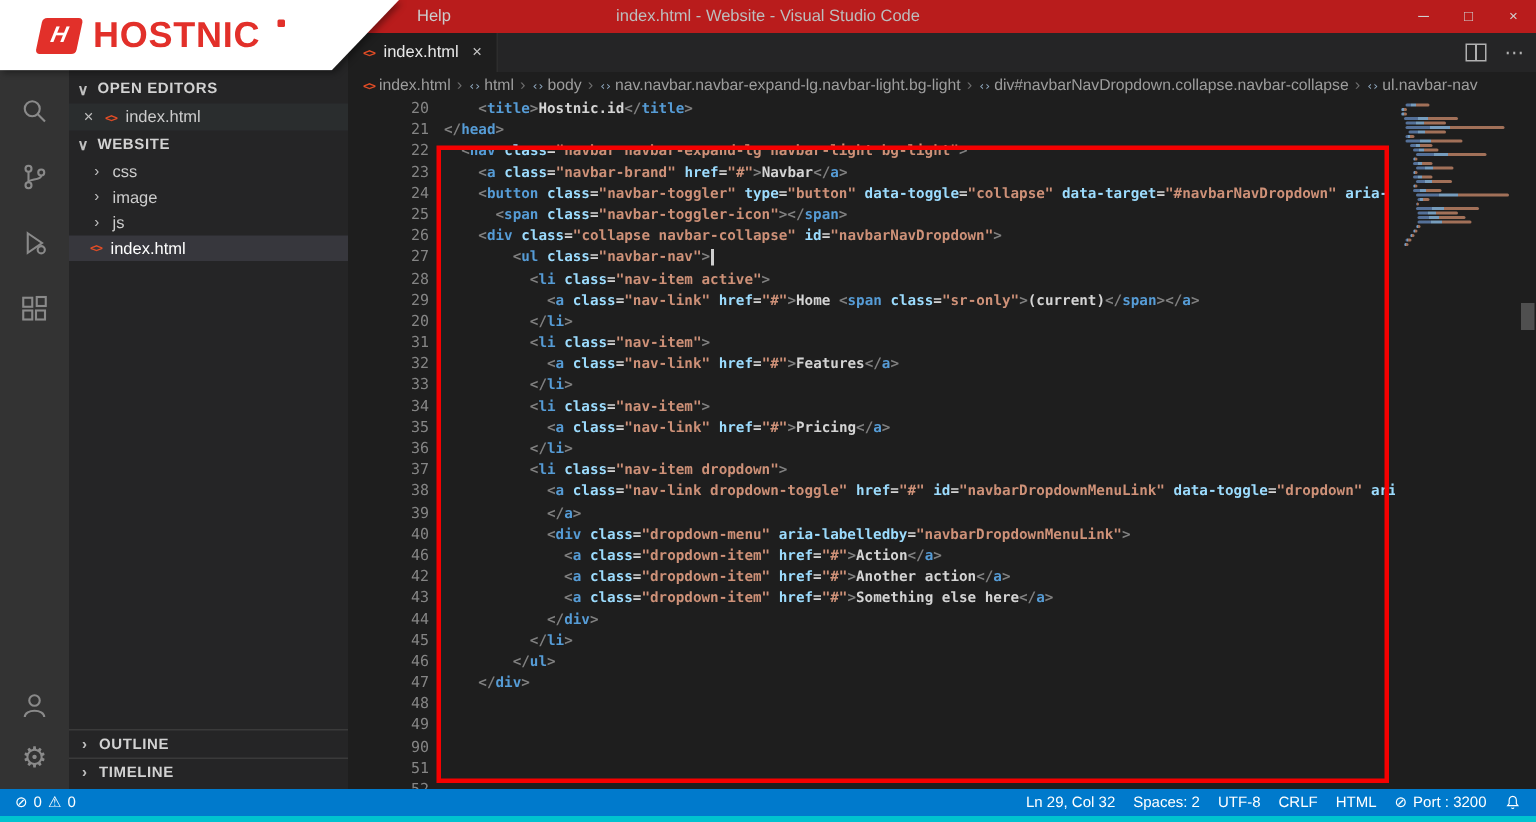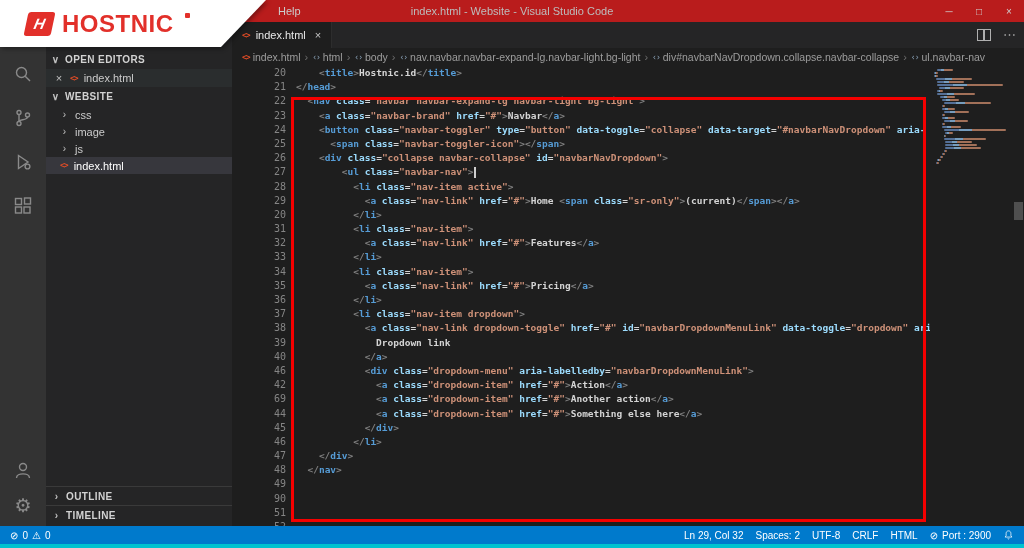--- a/index.html
+++ b/index.html
@@ -258,21 +258,21 @@
         <div class="ln">33</div>
         <div class="ln">34</div>
         <div class="ln">35</div>
         <div class="ln">36</div>
         <div class="ln">37</div>
         <div class="ln">38</div>
         <div class="ln">39</div>
         <div class="ln">40</div>
         <div class="ln">46</div>
         <div class="ln">42</div>
-        <div class="ln">69</div>
+        <div class="ln">43</div>
         <div class="ln">44</div>
         <div class="ln">45</div>
         <div class="ln">46</div>
         <div class="ln">47</div>
         <div class="ln">48</div>
         <div class="ln">49</div>
         <div class="ln">90</div>
         <div class="ln">51</div>
         <div class="ln">52</div>
       </div>
@@ -289,30 +289,29 @@
         <div class="code-line">            <span class="pun">&lt;</span><span class="tg">a</span> <span class="at">class</span>=<span class="st">"nav-link"</span> <span class="at">href</span>=<span class="st">"#"</span><span class="pun">&gt;</span>Home <span class="pun">&lt;</span><span class="tg">span</span> <span class="at">class</span>=<span class="st">"sr-only"</span><span class="pun">&gt;</span>(current)<span class="pun">&lt;/</span><span class="tg">span</span><span class="pun">&gt;</span><span class="pun">&lt;/</span><span class="tg">a</span><span class="pun">&gt;</span></div>
         <div class="code-line">          <span class="pun">&lt;/</span><span class="tg">li</span><span class="pun">&gt;</span></div>
         <div class="code-line">          <span class="pun">&lt;</span><span class="tg">li</span> <span class="at">class</span>=<span class="st">"nav-item"</span><span class="pun">&gt;</span></div>
         <div class="code-line">            <span class="pun">&lt;</span><span class="tg">a</span> <span class="at">class</span>=<span class="st">"nav-link"</span> <span class="at">href</span>=<span class="st">"#"</span><span class="pun">&gt;</span>Features<span class="pun">&lt;/</span><span class="tg">a</span><span class="pun">&gt;</span></div>
         <div class="code-line">          <span class="pun">&lt;/</span><span class="tg">li</span><span class="pun">&gt;</span></div>
         <div class="code-line">          <span class="pun">&lt;</span><span class="tg">li</span> <span class="at">class</span>=<span class="st">"nav-item"</span><span class="pun">&gt;</span></div>
         <div class="code-line">            <span class="pun">&lt;</span><span class="tg">a</span> <span class="at">class</span>=<span class="st">"nav-link"</span> <span class="at">href</span>=<span class="st">"#"</span><span class="pun">&gt;</span>Pricing<span class="pun">&lt;/</span><span class="tg">a</span><span class="pun">&gt;</span></div>
         <div class="code-line">          <span class="pun">&lt;/</span><span class="tg">li</span><span class="pun">&gt;</span></div>
         <div class="code-line">          <span class="pun">&lt;</span><span class="tg">li</span> <span class="at">class</span>=<span class="st">"nav-item dropdown"</span><span class="pun">&gt;</span></div>
         <div class="code-line">            <span class="pun">&lt;</span><span class="tg">a</span> <span class="at">class</span>=<span class="st">"nav-link dropdown-toggle"</span> <span class="at">href</span>=<span class="st">"#"</span> <span class="at">id</span>=<span class="st">"navbarDropdownMenuLink"</span> <span class="at">data-toggle</span>=<span class="st">"dropdown"</span> <span class="at">aria-</span></div>
-        <div class="code-line">              Dropdown link</div>
         <div class="code-line">            <span class="pun">&lt;/</span><span class="tg">a</span><span class="pun">&gt;</span></div>
         <div class="code-line">            <span class="pun">&lt;</span><span class="tg">div</span> <span class="at">class</span>=<span class="st">"dropdown-menu"</span> <span class="at">aria-labelledby</span>=<span class="st">"navbarDropdownMenuLink"</span><span class="pun">&gt;</span></div>
         <div class="code-line">              <span class="pun">&lt;</span><span class="tg">a</span> <span class="at">class</span>=<span class="st">"dropdown-item"</span> <span class="at">href</span>=<span class="st">"#"</span><span class="pun">&gt;</span>Action<span class="pun">&lt;/</span><span class="tg">a</span><span class="pun">&gt;</span></div>
         <div class="code-line">              <span class="pun">&lt;</span><span class="tg">a</span> <span class="at">class</span>=<span class="st">"dropdown-item"</span> <span class="at">href</span>=<span class="st">"#"</span><span class="pun">&gt;</span>Another action<span class="pun">&lt;/</span><span class="tg">a</span><span class="pun">&gt;</span></div>
         <div class="code-line">              <span class="pun">&lt;</span><span class="tg">a</span> <span class="at">class</span>=<span class="st">"dropdown-item"</span> <span class="at">href</span>=<span class="st">"#"</span><span class="pun">&gt;</span>Something else here<span class="pun">&lt;/</span><span class="tg">a</span><span class="pun">&gt;</span></div>
         <div class="code-line">            <span class="pun">&lt;/</span><span class="tg">div</span><span class="pun">&gt;</span></div>
         <div class="code-line">          <span class="pun">&lt;/</span><span class="tg">li</span><span class="pun">&gt;</span></div>
+        <div class="code-line">        <span class="pun">&lt;/</span><span class="tg">ul</span><span class="pun">&gt;</span></div>
         <div class="code-line">    <span class="pun">&lt;/</span><span class="tg">div</span><span class="pun">&gt;</span></div>
-        <div class="code-line">  <span class="pun">&lt;/</span><span class="tg">nav</span><span class="pun">&gt;</span></div>
         <div class="code-line">&nbsp;</div>
       </div>
     <div class="minimap">
       <div class="mm-content">
           <div class="mm-line" style="margin-left: 3.2px; width: 15.5px;"></div>
           <div class="mm-line" style="margin-left: 0px; width: 4.34px;"></div>
           <div class="mm-line" style="margin-left: 0px; width: 3.72px;"></div>
           <div class="mm-line" style="margin-left: 1.6px; width: 36.58px;"></div>
           <div class="mm-line" style="margin-left: 3.2px; width: 26.66px;"></div>
           <div class="mm-line" style="margin-left: 3.2px; width: 65.72px;"></div>
@@ -362,21 +361,21 @@
       </div>
     </div>
     <div class="sb-group">
       <div class="sb-item">Ln 29, Col 32</div>
       <div class="sb-item">Spaces: 2</div>
       <div class="sb-item">UTF-8</div>
       <div class="sb-item">CRLF</div>
       <div class="sb-item">HTML</div>
       <div class="sb-item">
         <span>⊘</span>
-        <span>Port : 2900</span>
+        <span>Port : 3200</span>
       </div>
       <div class="sb-item">
         <svg width="11" height="12" viewBox="0 0 16 16">
             <path d="M8 2 C5.5 2 4.5 4 4.5 6 L4.5 9 L3 11 L13 11 L11.5 9 L11.5 6 C11.5 4 10.5 2 8 2 Z"></path>
             <path d="M6.8 13 a1.3 1.3 0 0 0 2.4 0"></path>
           </svg>
       </div>
     </div>
   </div>
   <div class="teal-strip"></div>

